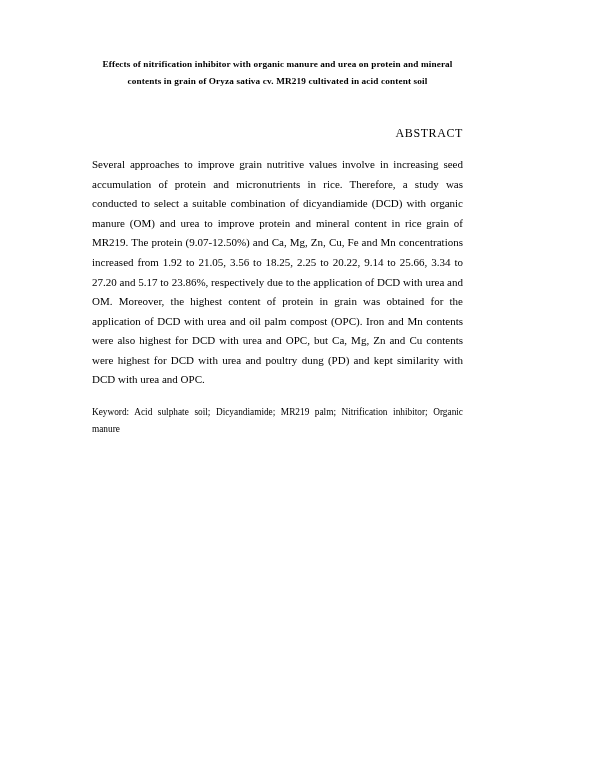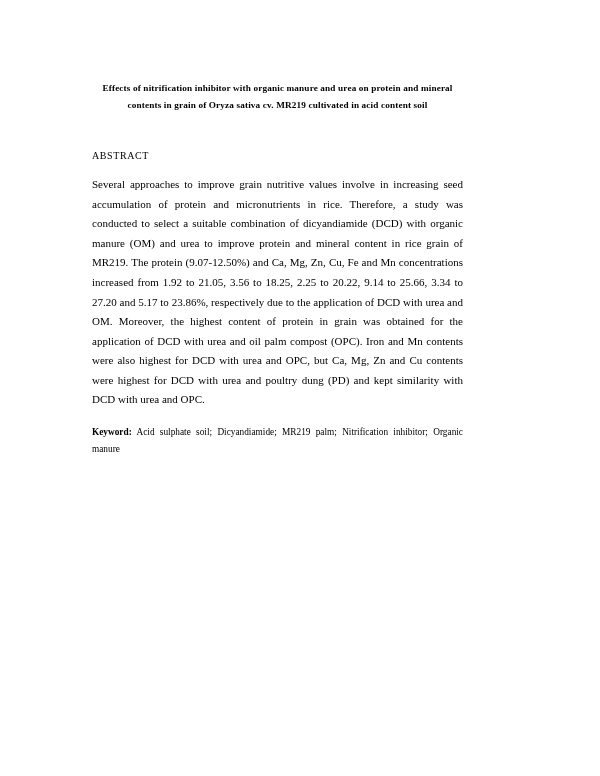--- a/index.html
+++ b/index.html
@@ -12,58 +12,58 @@
     background: #ffffff;
     font-family: "Liberation Serif", serif;
     color: #000000;
     overflow: hidden;
   }
   .page {
     position: relative;
     width: 555px;
     height: 776px;
     box-sizing: border-box;
-    padding: 80px 92px 40px 92px;
+    padding: 56px 92px 40px 92px;
     background: #ffffff;
   }
   .doc-title {
     font-size: 9.2px;
     font-weight: bold;
     line-height: 1.85;
     text-align: center;
     letter-spacing: 0.15px;
     margin: 0 0 0 0;
     padding: 0 4px;
   }
   .title-line {
     display: block;
   }
   .abstract-heading {
-    font-size: 10px;
+    font-size: 12px;
     font-weight: normal;
-    text-align: left;
+    text-align: right;
     margin: 36px 0 14px 0;
     letter-spacing: 0.6px;
   }
   .abstract-body {
     font-size: 11px;
     line-height: 1.78;
     text-align: justify;
     text-justify: inter-word;
     margin: 0;
     hyphens: none;
   }
   .keyword-block {
     font-size: 9.3px;
     line-height: 1.78;
     text-align: justify;
     margin: 14px 0 0 0;
   }
   .keyword-label {
-    font-weight: bold;
+    font-weight: normal;
   }
 </style>
 </head>
 <body>
 
 <div class="page">
 
   <h1 class="doc-title">
     <span class="title-line">Effects of nitrification inhibitor with organic manure and urea on protein and mineral</span>
     <span class="title-line">contents in grain of Oryza sativa cv. MR219 cultivated in acid content soil</span>

